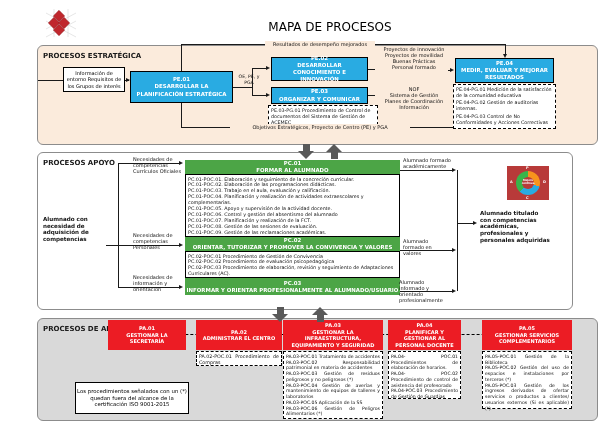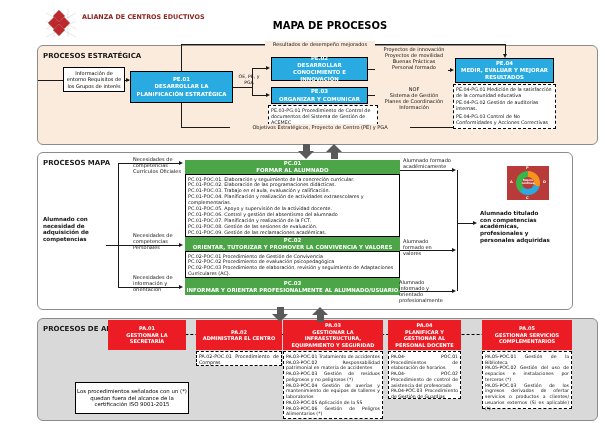--- a/index.html
+++ b/index.html
@@ -40,21 +40,21 @@
   .ah-u{position:absolute;width:0;height:0;border-left:2.5px solid transparent;
         border-right:2.5px solid transparent;border-bottom:4px solid var(--line);}
   .blockarrow{position:absolute;width:16px;height:15px;z-index:3;}
   .blockarrow .shaft{width:7px;height:7px;background:var(--arrow);margin:0 auto;}
   .blockarrow .tip-d{width:0;height:0;margin:0 auto;border-left:8px solid transparent;
         border-right:8px solid transparent;border-top:8px solid var(--arrow);}
   .blockarrow .tip-u{width:0;height:0;margin:0 auto;border-left:8px solid transparent;
         border-right:8px solid transparent;border-bottom:8px solid var(--arrow);}
   .proc-item{margin-bottom:1.5px;}
   .brand{position:absolute;font-weight:bold;font-size:6.4px;line-height:1.35;color:var(--brand);}
-  .maintitle{position:absolute;font-weight:bold;font-size:10px;color:#000;text-align:center;}
+  .maintitle{position:absolute;font-weight:normal;font-size:12px;color:#000;text-align:center;}
   .pdca{position:absolute;background:var(--logored);display:flex;align-items:center;justify-content:center;z-index:2;}
   .pdca .ring{width:24px;height:24px;border-radius:50%;
         background:conic-gradient(#F7941D 0 30%, #29ABE2 30% 62%, #39B54A 62% 100%);
         display:flex;align-items:center;justify-content:center;position:relative;}
   .pdca .core{width:12px;height:12px;border-radius:50%;background:var(--logored);color:#fff;
         font-size:2.6px;font-weight:bold;display:flex;align-items:center;justify-content:center;
         text-align:center;line-height:1.1;}
   .pdca .lt{position:absolute;color:#fff;font-size:3.5px;font-weight:bold;}
   .flow-note{background:var(--peach);padding:0 2px;z-index:2;}
 </style>
@@ -71,21 +71,20 @@
       <line x1="24" y1="2" x2="24" y2="30"></line>
   </g>
   <g fill="#C0272D" stroke="#8E1B1F" stroke-width="0.5">
     <rect x="11" y="5" width="8" height="8" transform="rotate(45 15 9)"></rect>
     <rect x="6" y="12" width="8" height="8" transform="rotate(45 10 16)"></rect>
     <rect x="16" y="12" width="8" height="8" transform="rotate(45 20 16)"></rect>
     <rect x="11" y="19" width="8" height="8" transform="rotate(45 15 23)"></rect>
   </g>
 </svg>
 <div class="brand" style="left:82px;top:13px;width:170px;">
-  <div>ALIANZA DE CENTROS EDUCTIVOS</div>
 </div>
 <div class="maintitle" style="left:245px;top:20px;width:170px;">MAPA DE PROCESOS</div>
 
 <div class="sec" style="left:37px;top:45px;width:561px;height:100px;background:var(--peach);"></div>
 <div class="sec-label" style="left:43px;top:52px;">PROCESOS ESTRATÉGICA</div>
 
 <div class="whitebox" style="left:63px;top:67px;width:62px;height:25px;">Información de entorno Requisitos de los Grupos de interés</div>
 
 <div class="bluebox" style="left:130px;top:71px;width:103px;height:32px;">
   <span>PE.01</span>
@@ -157,21 +156,21 @@
 <div class="blockarrow" style="left:298px;top:144px;">
   <div class="shaft"></div>
   <div class="tip-d"></div>
 </div>
 <div class="blockarrow" style="left:326px;top:144px;">
   <div class="tip-u"></div>
   <div class="shaft"></div>
 </div>
 
 <div class="sec" style="left:37px;top:152px;width:536px;height:158px;background:#fff;"></div>
-<div class="sec-label" style="left:43px;top:159px;">PROCESOS MAPA</div>
+<div class="sec-label" style="left:43px;top:159px;">PROCESOS APOYO</div>
 
 <div class="lbl lbl-left bold" style="left:43px;top:216px;width:62px;font-size:5.6px;">Alumnado con necesidad de adquisición de competencias</div>
 
 <div class="lbl lbl-left" style="left:133px;top:156px;width:48px;">Necesidades de competencias Currículos Oficiales</div>
 <div class="lbl lbl-left" style="left:133px;top:232px;width:46px;">Necesidades de competencias Personales</div>
 <div class="lbl lbl-left" style="left:133px;top:274px;width:46px;">Necesidades de información y orientación</div>
 
 <div class="greenhead" style="left:185px;top:160px;width:215px;height:14px;">
   <span>PC.01</span>
   <span>FORMAR AL ALUMNADO</span>

